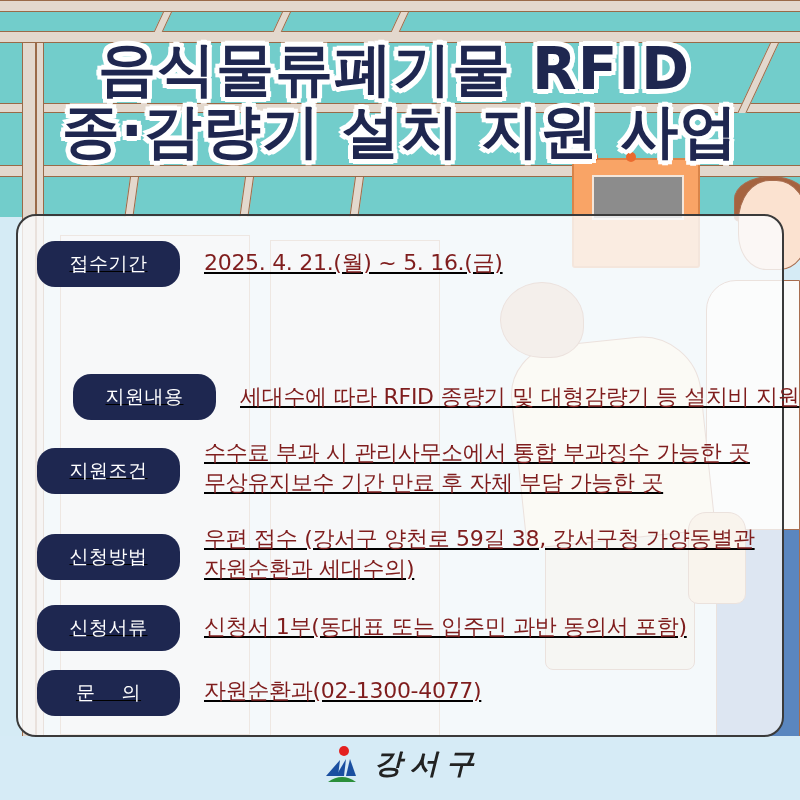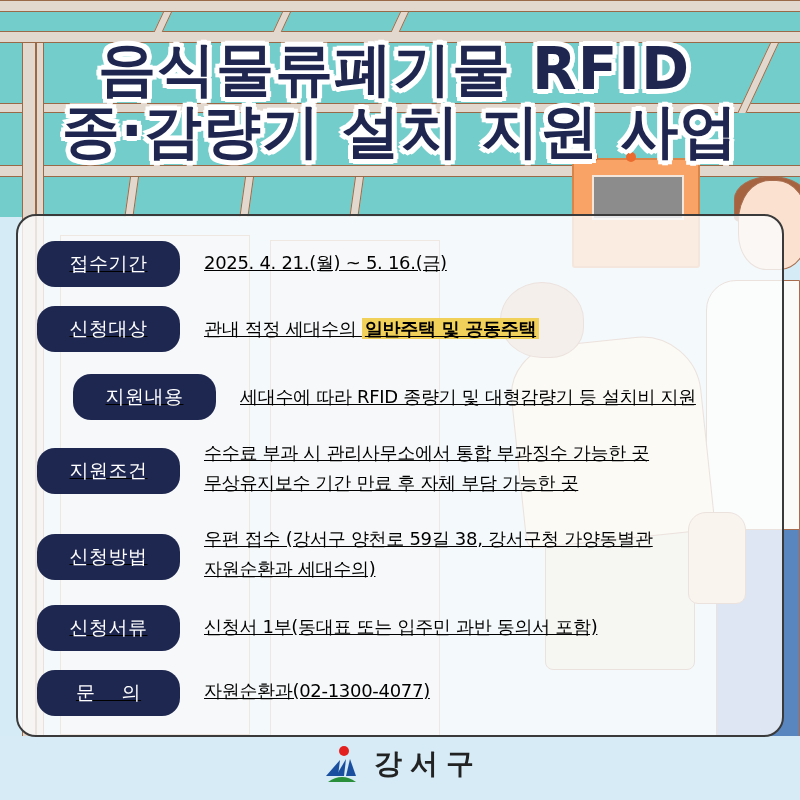--- a/index.html
+++ b/index.html
@@ -63,30 +63,30 @@
     background: #1e2750;
     color: #ffffff;
     border-radius: 18px;
     display: flex; align-items: center; justify-content: center;
     font-size: 19px; font-weight: 500;
     letter-spacing: 0.5px;
     white-space: pre;
   }
   .content {
     margin-left: 24px;
-    color: #000000;
-    font-size: 18px;
+    color: #7f1d1d;
+    font-size: 22px;
     line-height: 30px;
     letter-spacing: -0.3px;
     font-weight: 500;
   }
   .content .line { display: block; white-space: nowrap; }
   .hl { background: #f2d15a; padding: 0 3px; font-weight: bold; }
   
-  .logo { position: absolute; left: 322px; top: 744px; display: flex; align-items: center; z-index: 3; }
+  .logo { position: absolute; left: 322px; top: 744px; display: flex; align-items: center; z-index: 3; font-style: italic; }
   .logo-mark { position: relative; width: 40px; height: 40px; }
   .logo-text { margin-left: 12px; font-size: 28px; font-weight: bold; color: #222; letter-spacing: 8px; }
 </style>
 </head>
 <body>
 
 <div class="bg">
 
   <div class="roof-band beige" style="top:0;height:12px;"></div>
   <div class="roof-band teal" style="top:12px;height:19px;"></div>
@@ -137,26 +137,20 @@
 
 <div class="panel">
 
   <div class="row" style="top:25px;">
     <div class="pill">접수기간</div>
     <div class="content" style="margin-top:7px;">
       <span class="line">2025. 4. 21.(월) ~ 5. 16.(금)</span>
     </div>
   </div>
 
-  <div class="row" style="top:90px;">
-    <div class="pill">신청대상</div>
-    <div class="content" style="margin-top:8px;">
-      <span class="line"><span>관내 적정 세대수의 </span><span class="hl">일반주택 및 공동주택</span></span>
-    </div>
-  </div>
 
   <div class="row" style="top:158px;margin-left:36px;">
     <div class="pill">지원내용</div>
     <div class="content" style="margin-top:8px;">
       <span class="line">세대수에 따라 RFID 종량기 및 대형감량기 등 설치비 지원</span>
     </div>
   </div>
 
   <div class="row" style="top:232px;">
     <div class="pill">지원조건</div>

